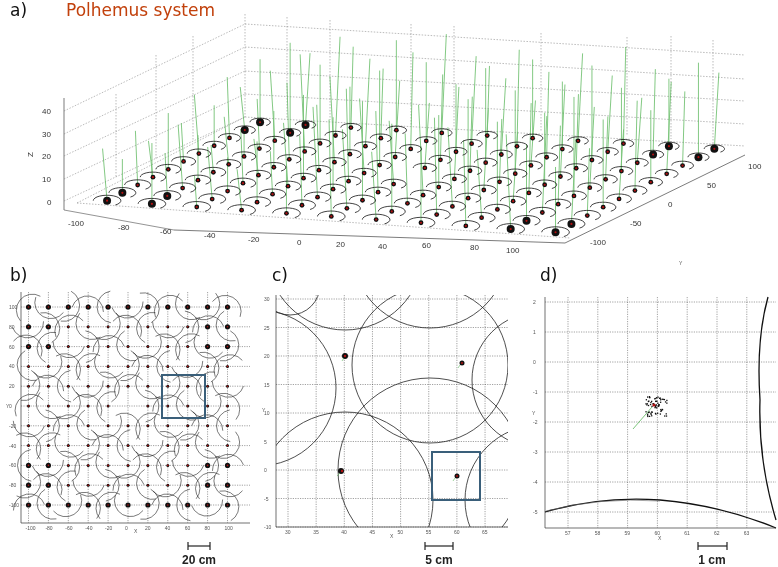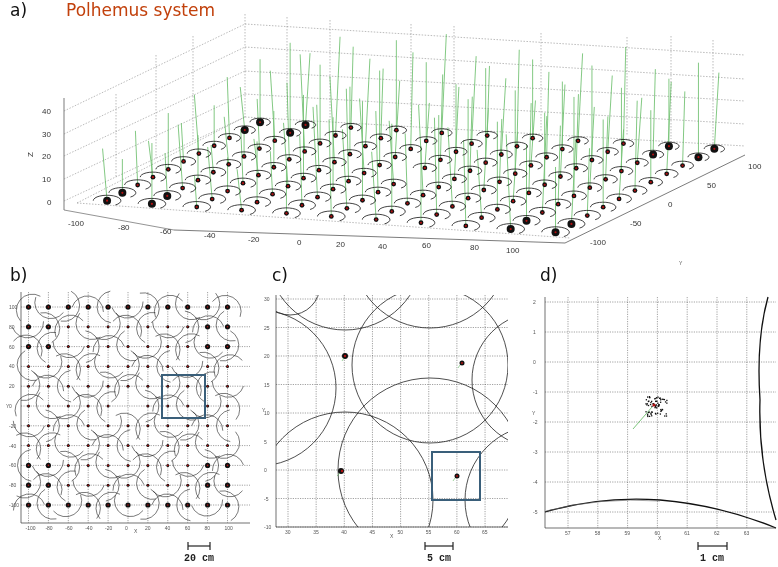--- a/index.html
+++ b/index.html
@@ -2,21 +2,21 @@
 <html><head>
 <meta charset="utf-8">
 <style>
   html, body { margin:0; padding:0; background:#ffffff; }
   body { width:778px; height:567px; position:relative; overflow:hidden; font-family:"Liberation Sans", sans-serif; }
   .panel-label { position:absolute; font-size:17px; color:#111; font-family:"DejaVu Sans", sans-serif; }
   .title { position:absolute; font-size:17px; color:#c2410c; font-family:"DejaVu Sans", sans-serif; }
   svg { position:absolute; left:0; top:0; }
   .tick { font-size:5px; fill:#555; font-family:"Liberation Sans", sans-serif; }
   .tick3d { font-size:8px; fill:#333; font-family:"Liberation Sans", sans-serif; }
-  .scale-label { position:absolute; font-size:10px; font-weight:bold; color:#222; font-family:Liberation Mono, monospace; text-align:center; width:60px; }
+  .scale-label { position:absolute; font-size:12px; font-weight:bold; color:#222; font-family:Liberation Sans, sans-serif; text-align:center; width:60px; }
 </style>
 </head>
 <body>
 
 <div class="panel-label" style="left:10px;top:0px;">a)</div>
 <div class="title" style="left:66px;top:0px;">Polhemus system</div>
 <div class="panel-label" style="left:10px;top:265px;">b)</div>
 <div class="panel-label" style="left:272px;top:265px;">c)</div>
 <div class="panel-label" style="left:540px;top:265px;">d)</div>
 

